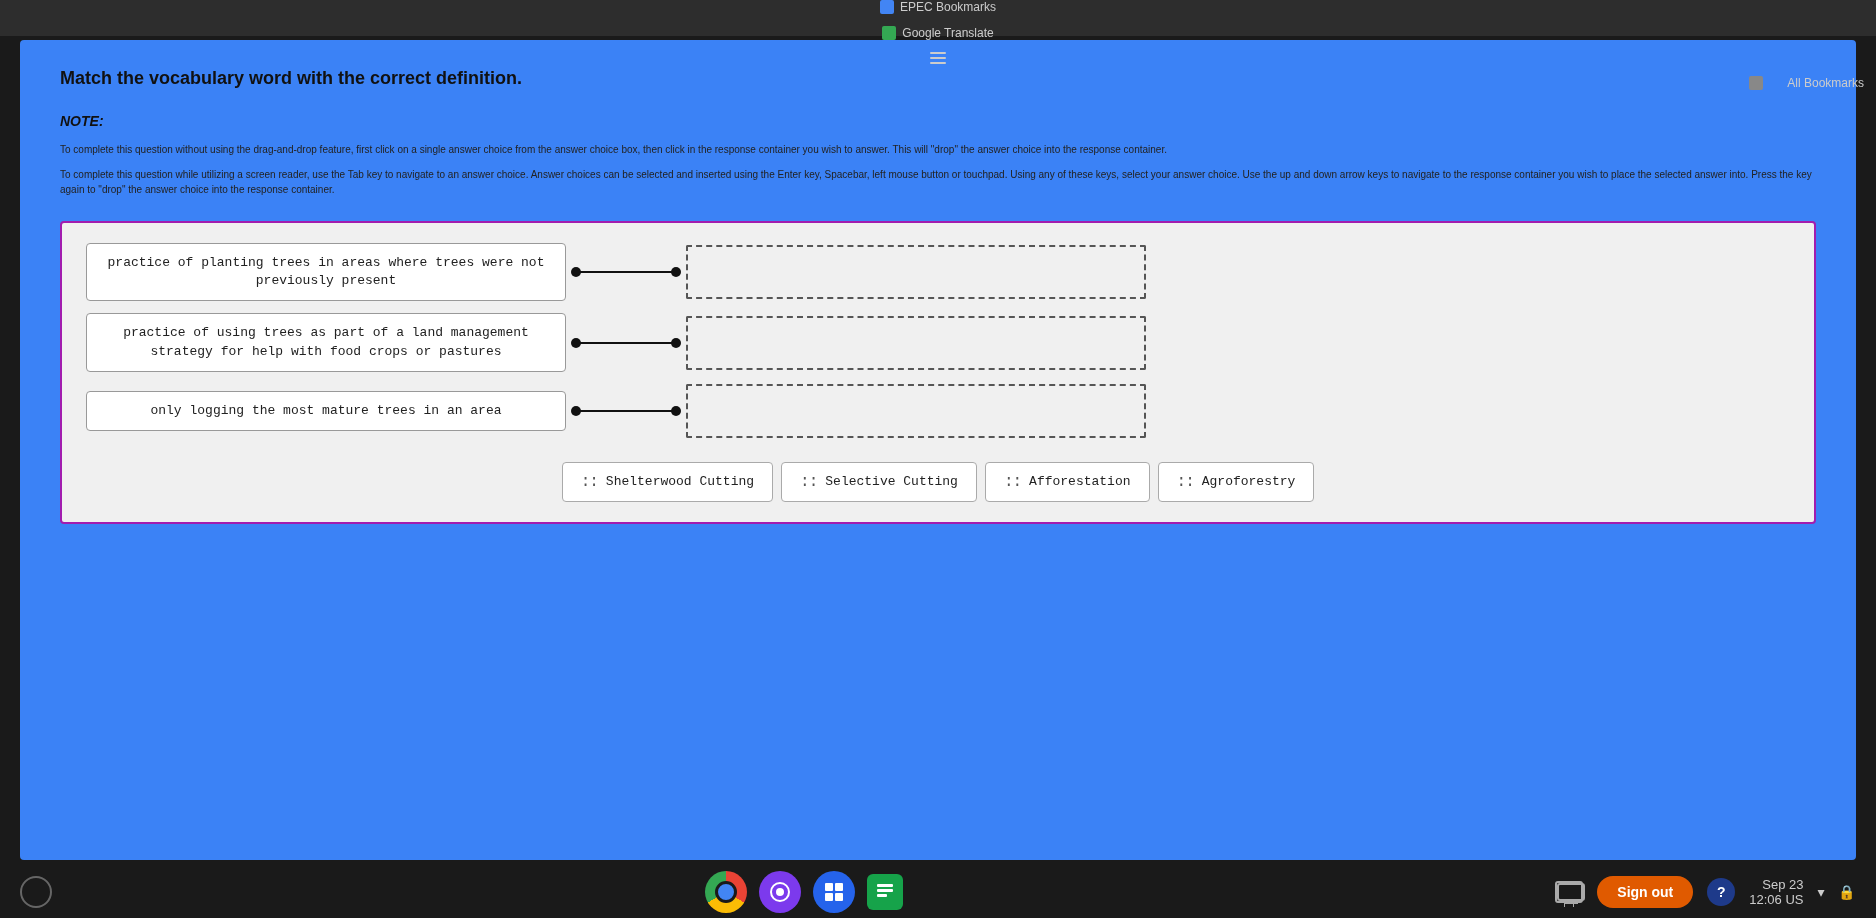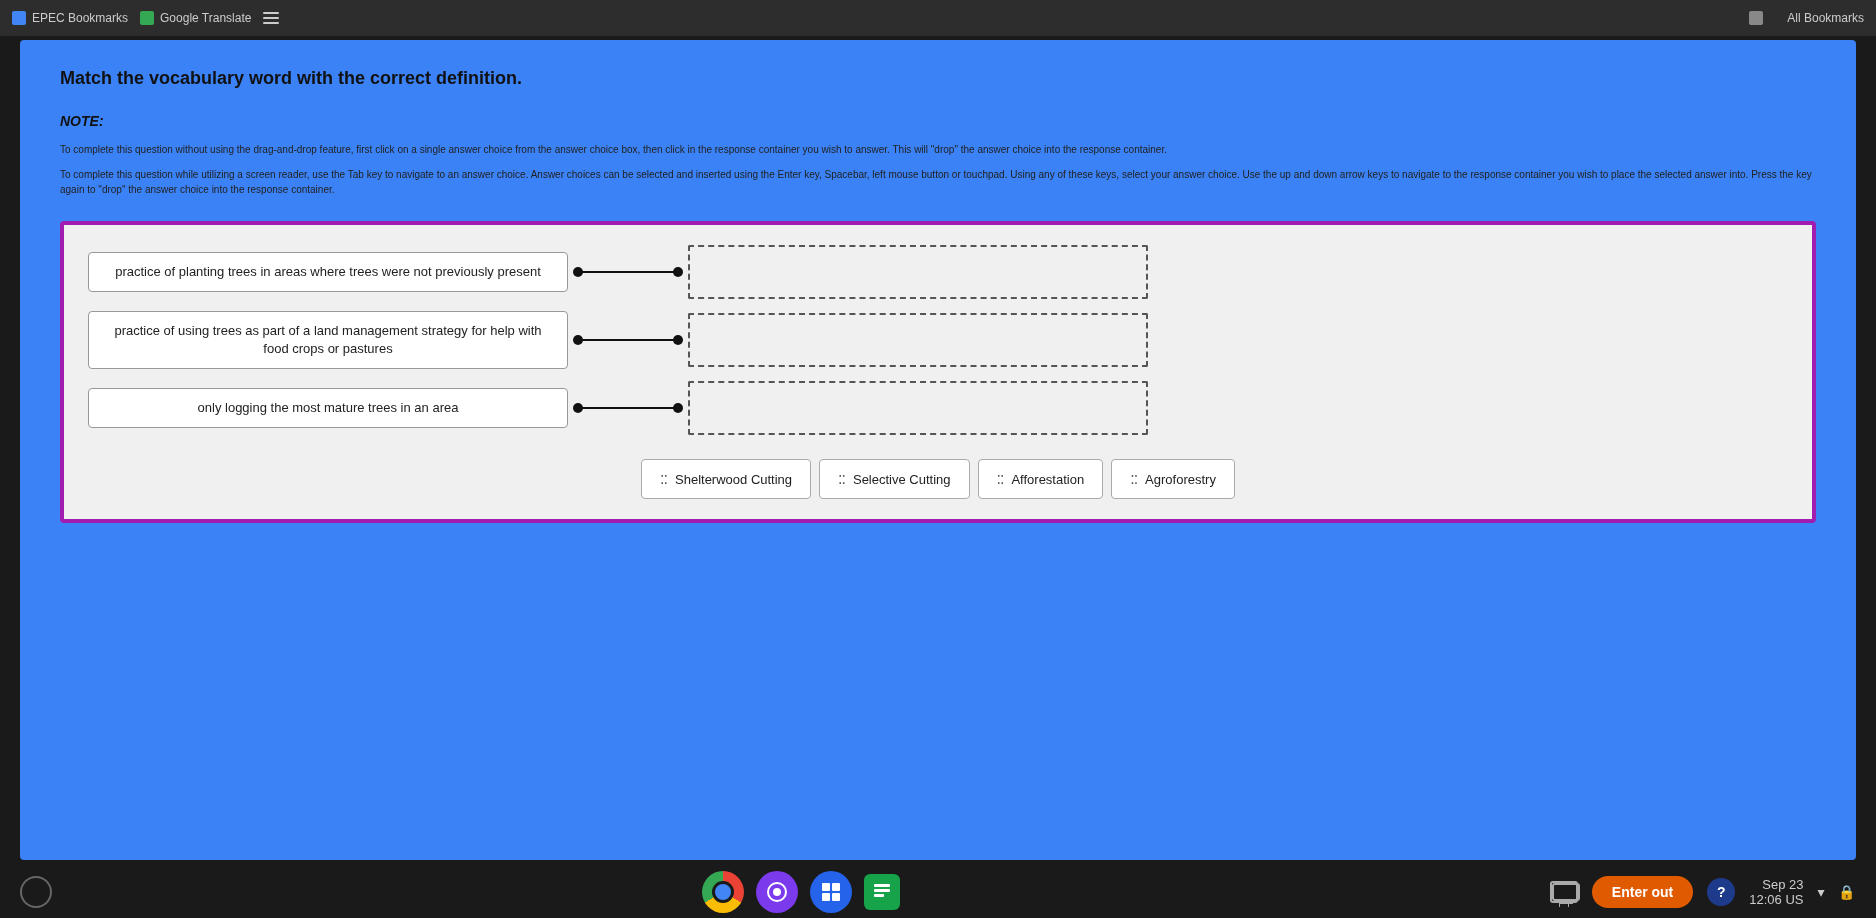--- a/index.html
+++ b/index.html
@@ -13,20 +13,21 @@
     }
 
     
     .browser-bar {
       background: #2d2d2d;
       height: 36px;
       display: flex;
       align-items: center;
       padding: 0 12px;
       gap: 12px;
+      flex-direction: column;
     }
     .browser-tab {
       display: flex;
       align-items: center;
       gap: 6px;
       color: #ccc;
       font-size: 12px;
     }
     .browser-tab .favicon {
       width: 14px;
@@ -101,24 +102,25 @@
       font-size: 10px;
       color: #222;
       line-height: 1.5;
       margin-bottom: 10px;
       margin-top: 7px;
     }
 
     
     .matching-container {
       background: #f0f0f0;
-      border: 4px solid #a21caf;
+      border: 2px solid #a21caf;
       border-radius: 4px;
       padding: 20px 24px;
       margin-bottom: 20px;
+      font-family: Liberation Mono, monospace;
     }
 
     .match-row {
       display: flex;
       align-items: center;
       margin-bottom: 12px;
     }
 
     .definition-box {
       background: white;
@@ -456,21 +458,21 @@
   </div>
 
   <div class="taskbar-right">
     <div class="screen-icon">
       <svg width="28" height="22" viewBox="0 0 28 22" fill="none">
         <rect x="1" y="1" width="26" height="16" rx="2" stroke="#aaa" stroke-width="2"></rect>
         <rect x="10" y="18" width="8" height="3" fill="#aaa"></rect>
         <rect x="7" y="20" width="14" height="1" fill="#aaa"></rect>
       </svg>
     </div>
-    <button class="sign-out-btn">Enter out</button>
+    <button class="sign-out-btn">Sign out</button>
     <div class="help-circle">?</div>
     <div class="taskbar-time">
       <div>Sep 23</div>
       <div>
         <span>12:06</span>
         <span>US</span>
       </div>
     </div>
     <span class="wifi-icon">▾</span>
     <span class="lock-icon">🔒</span>

